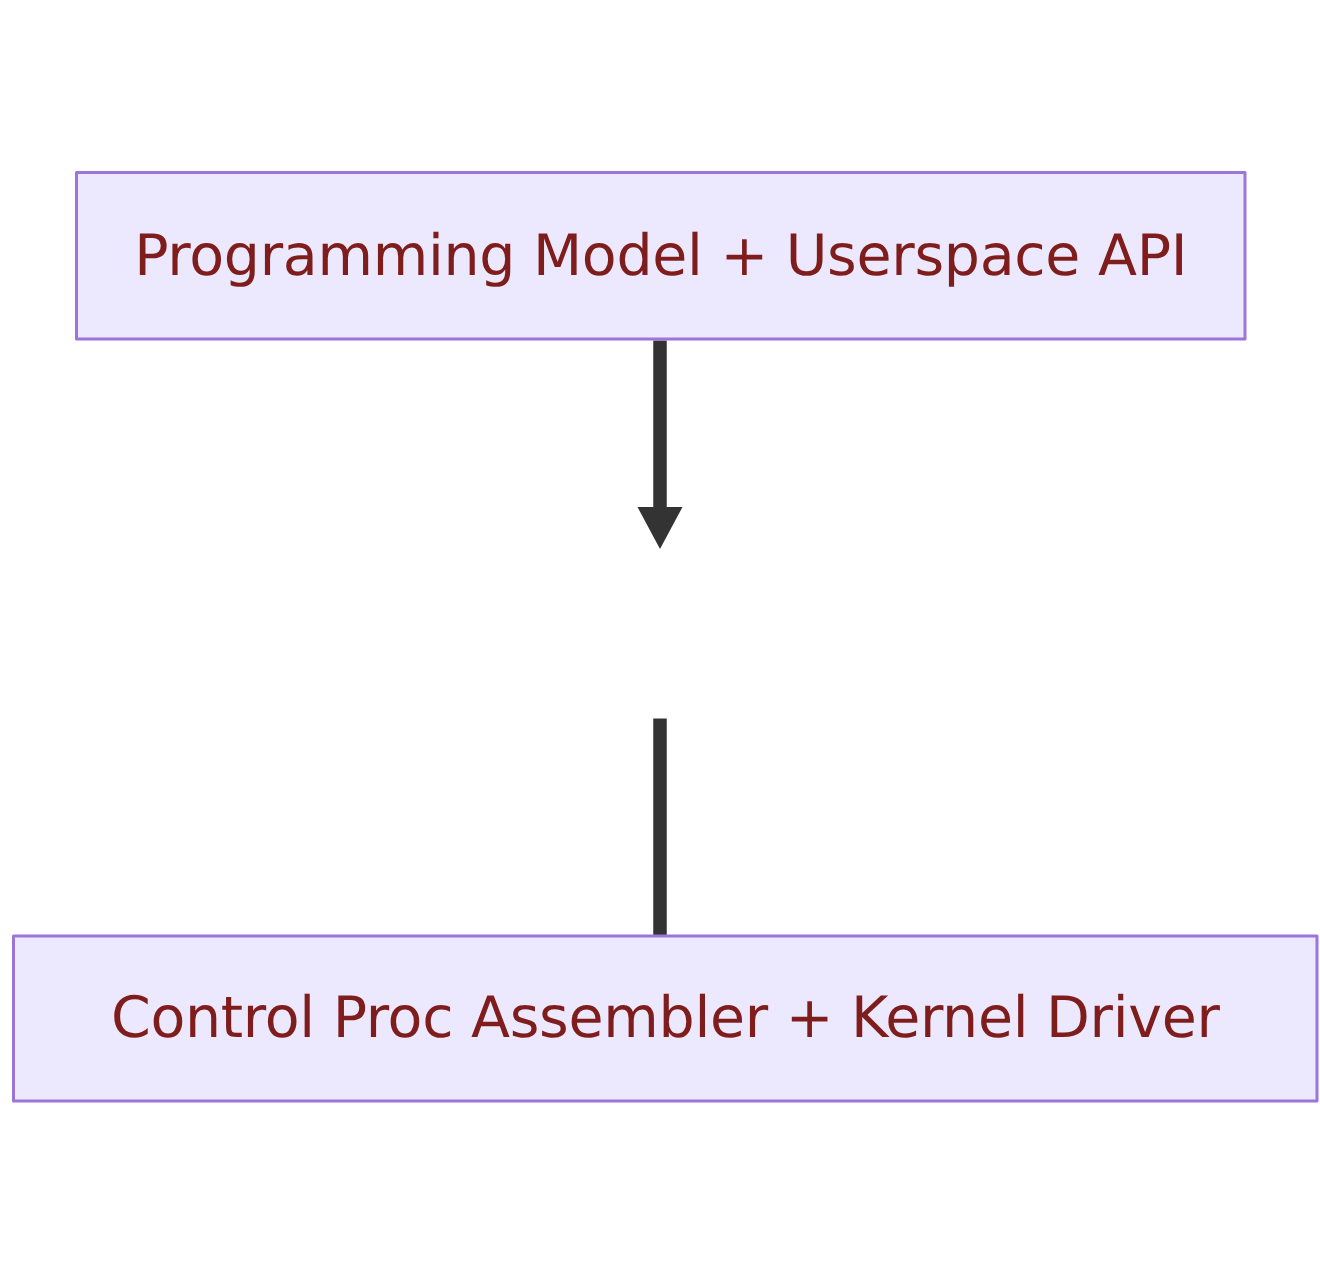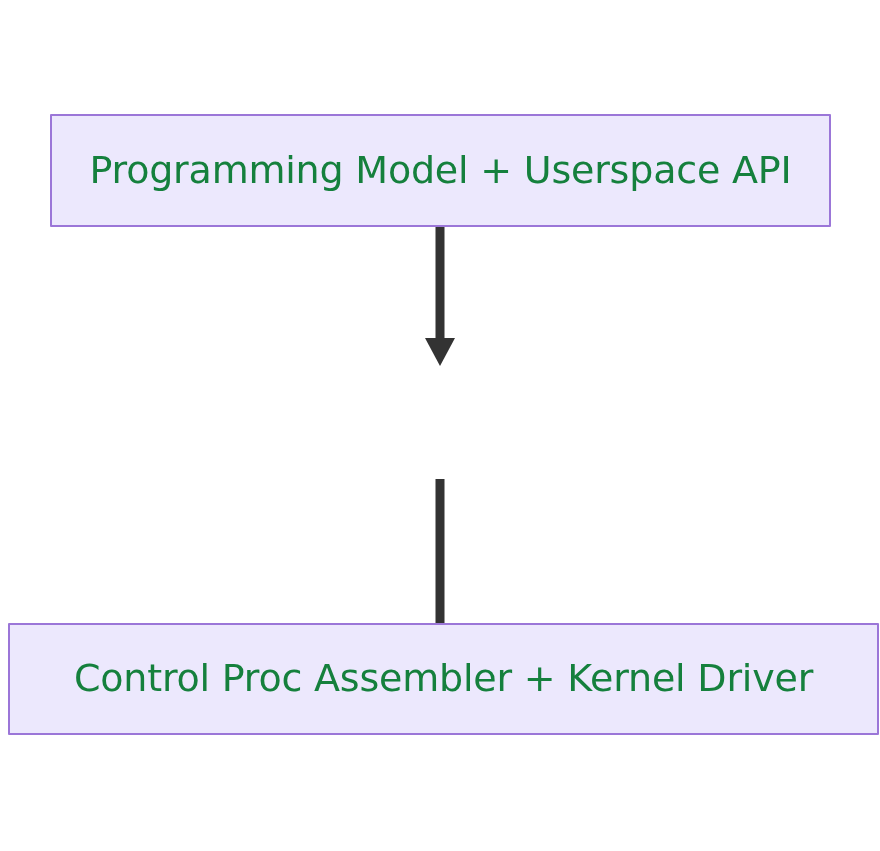--- a/index.html
+++ b/index.html
@@ -22,21 +22,21 @@
     box-sizing: border-box;
     background: #ECE8FD;
     border: 2px solid #9B76D8;
     border-radius: 1px;
     display: flex;
     align-items: center;
     justify-content: center;
     z-index: 2;
   }
   .node-label {
-    color: #15803d;
+    color: #7f1d1d;
     font-family: "DejaVu Sans", sans-serif;
     font-size: 38px;
     font-weight: 400;
     line-height: 1.1;
     letter-spacing: -0.2px;
     white-space: nowrap;
     text-align: center;
   }
   #node-programming-model {
     left: 50px;

